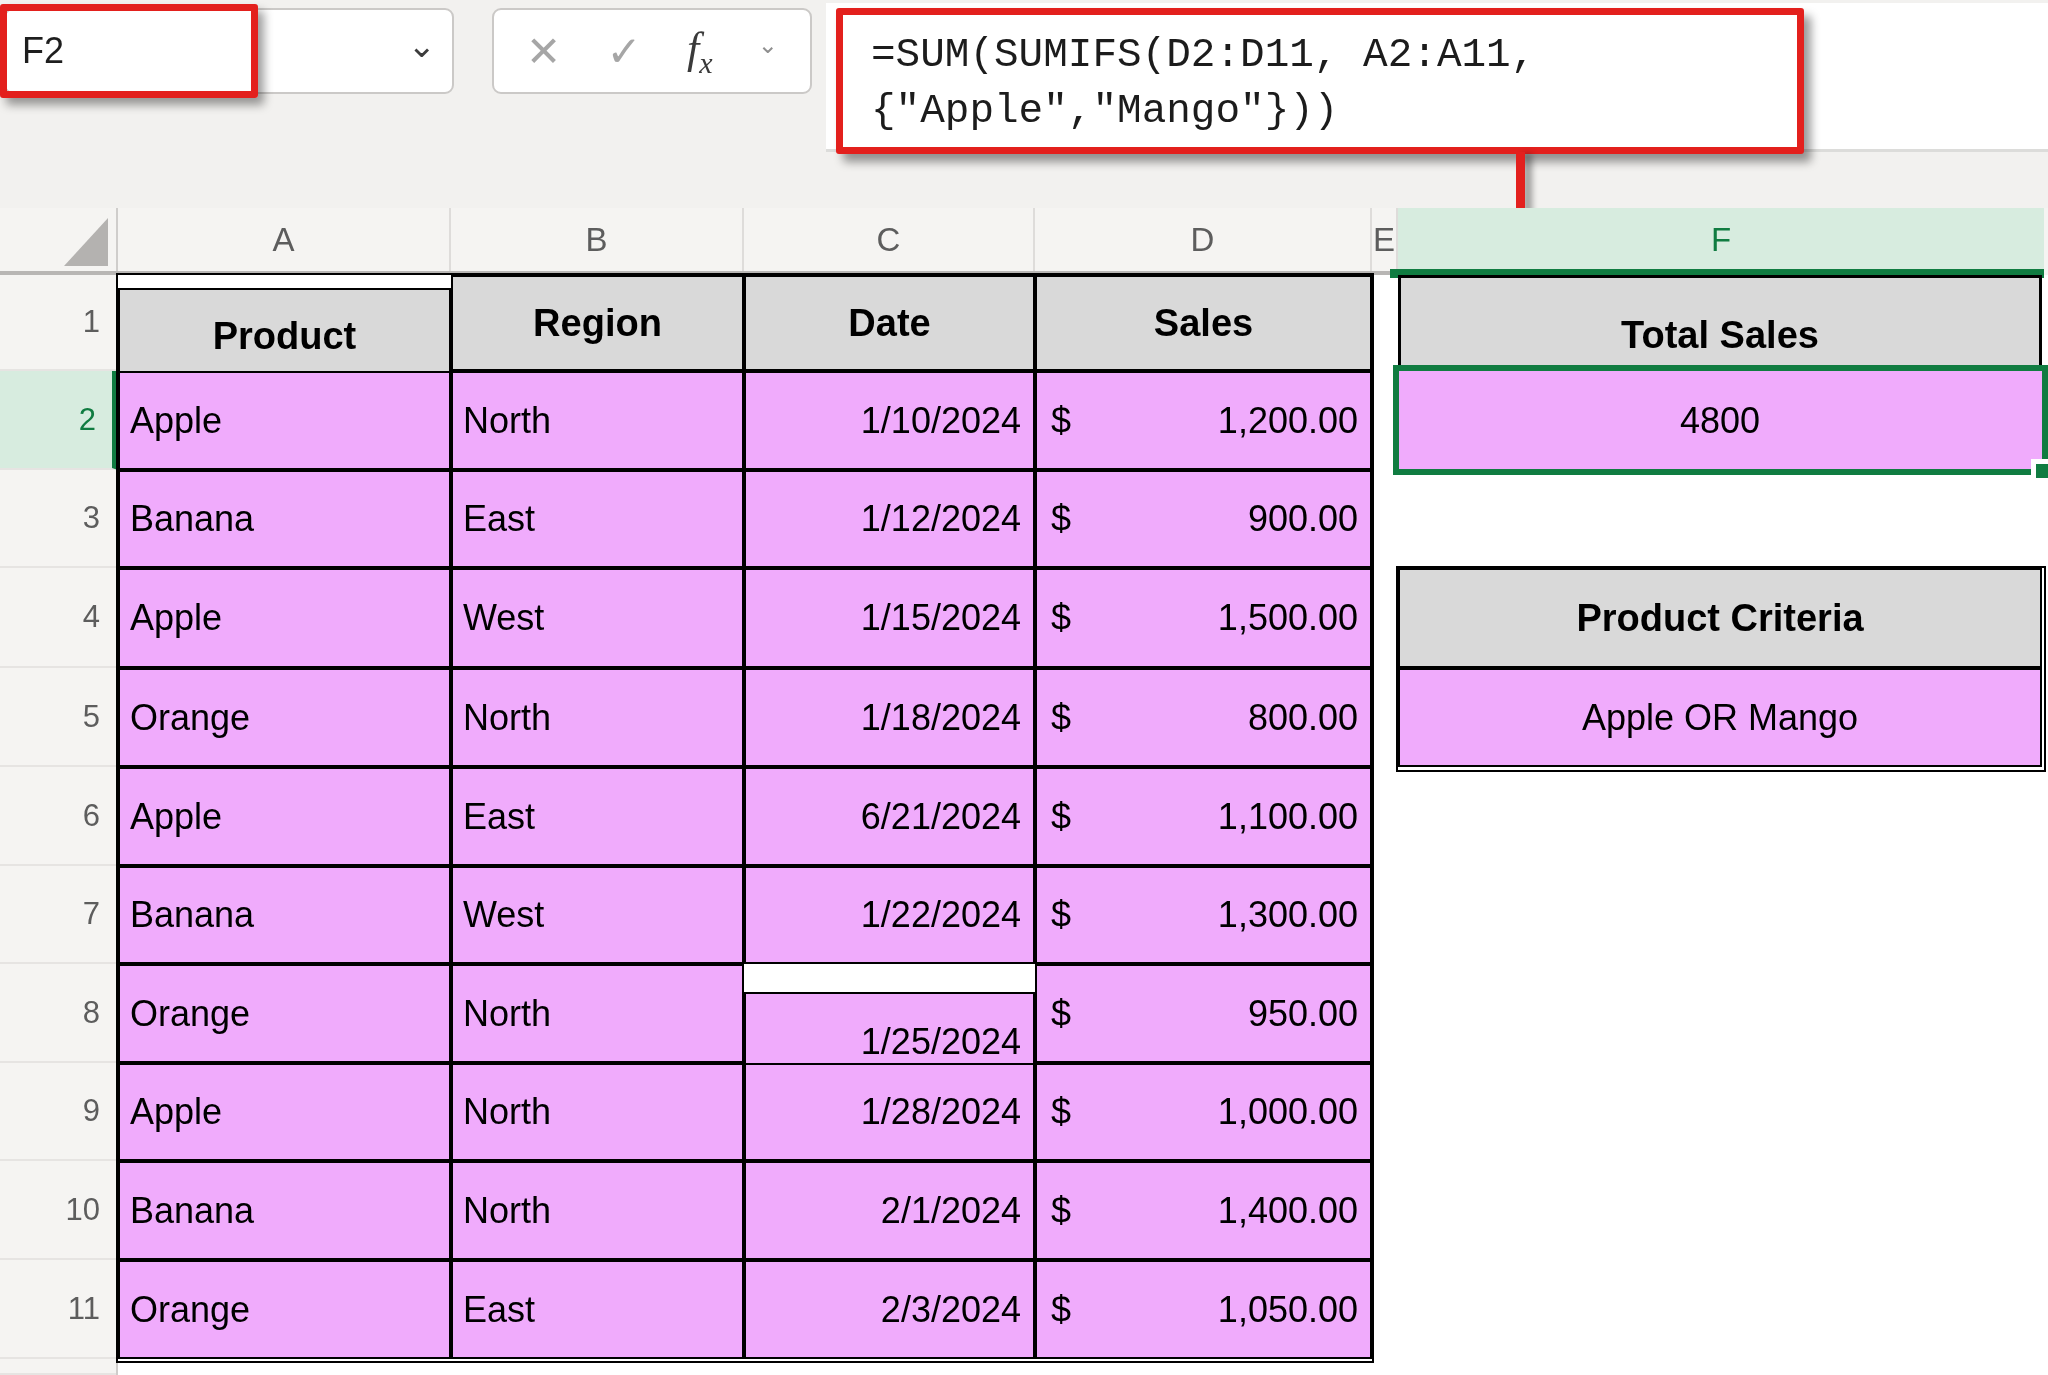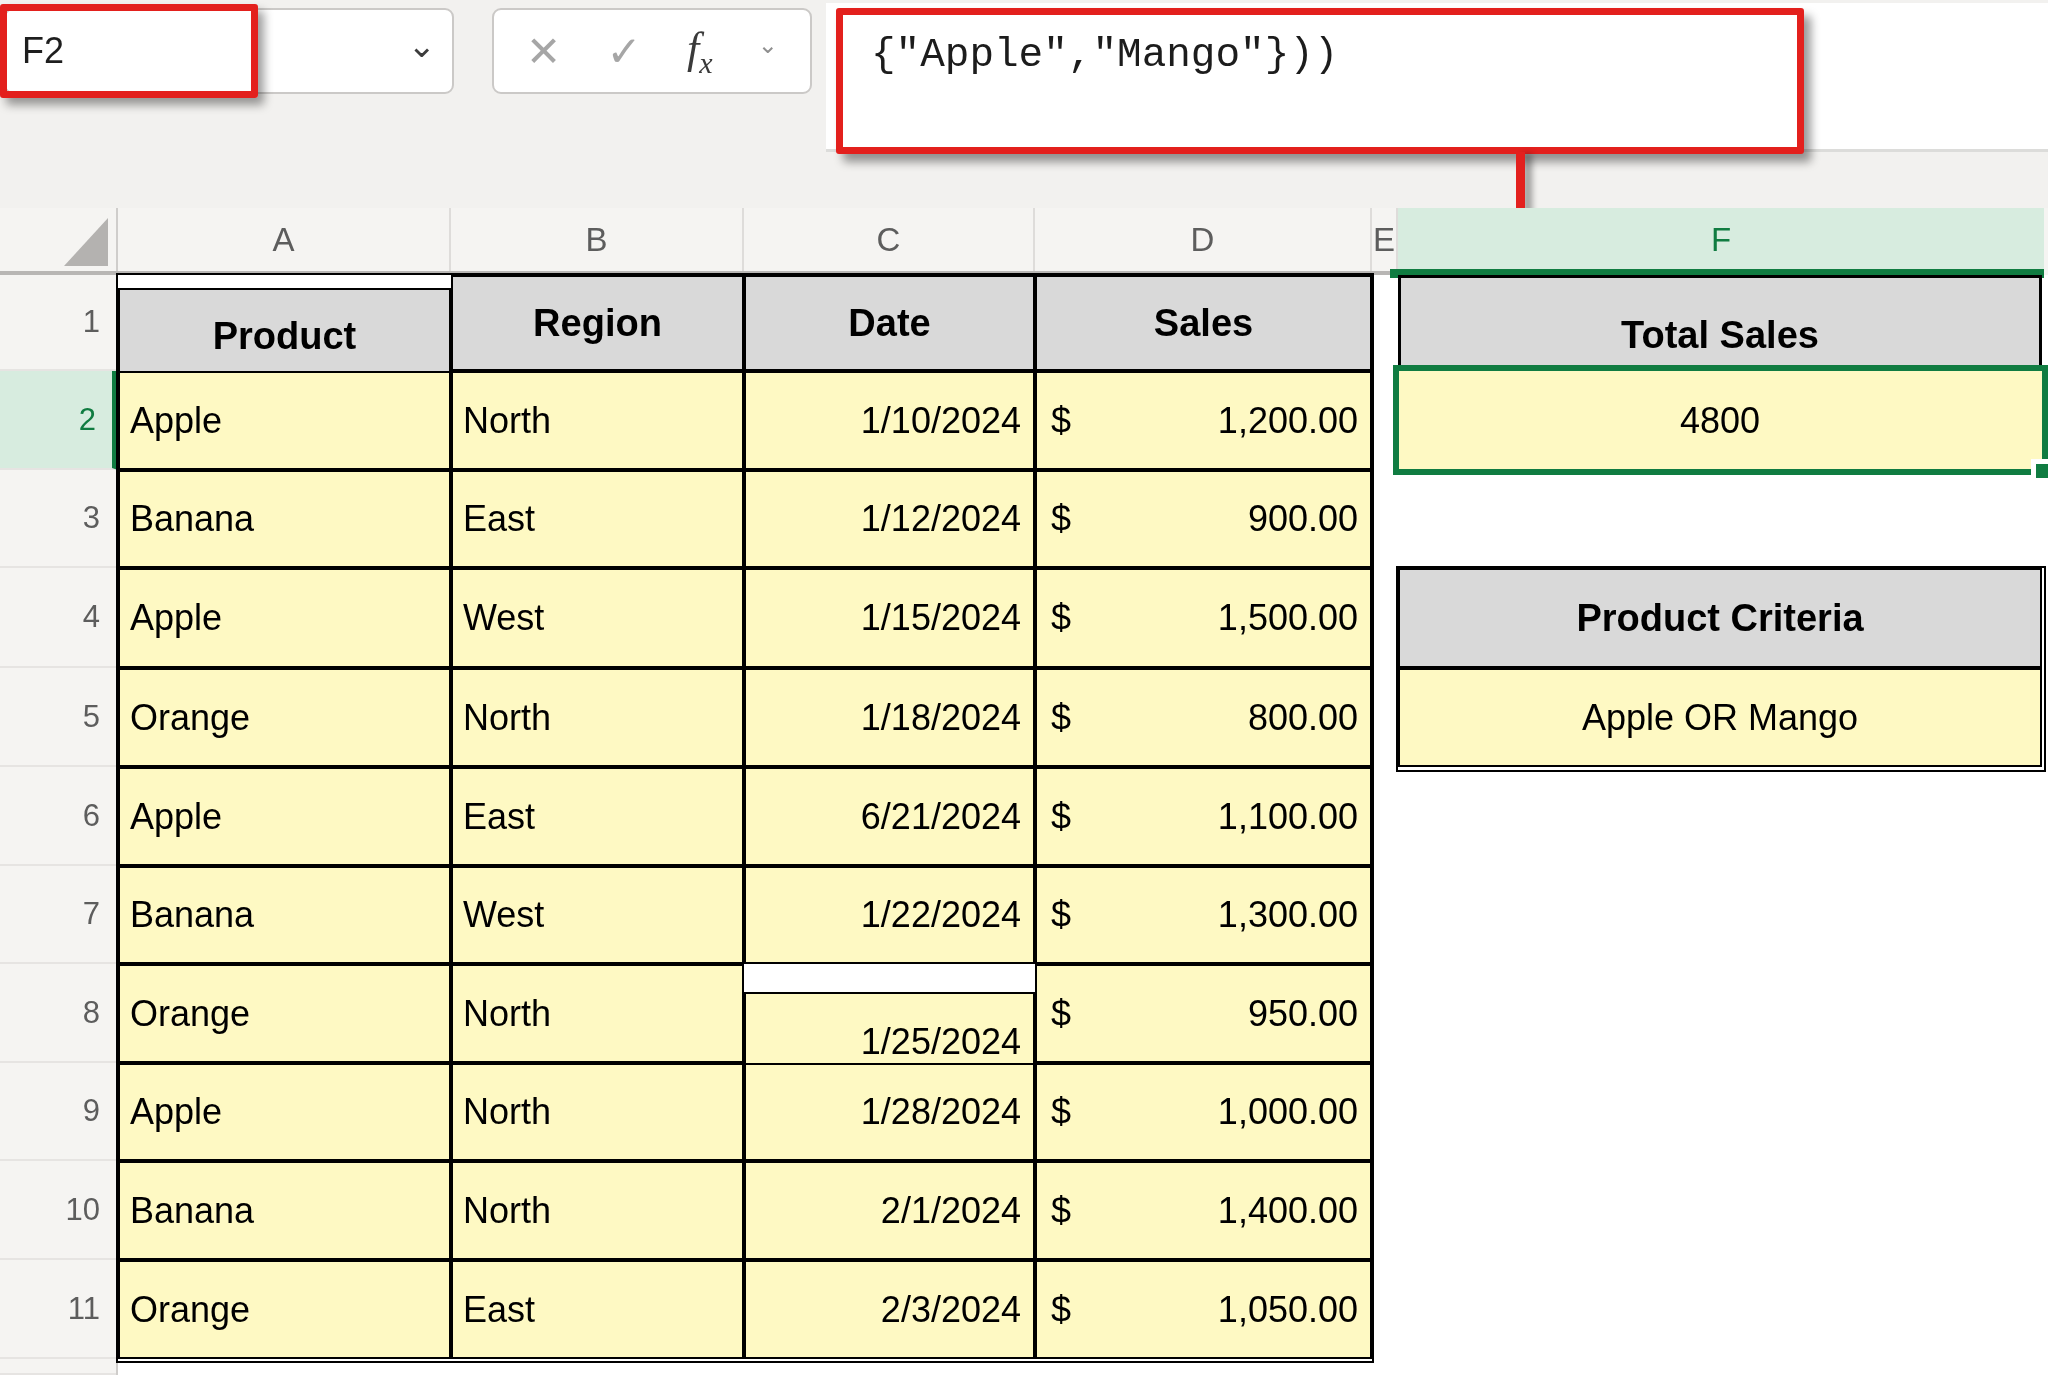--- a/index.html
+++ b/index.html
@@ -44,21 +44,21 @@
   .colletter{position:absolute;top:208px;height:64px;display:flex;align-items:center;justify-content:center;
            font-size:33px;color:#5d5d5d;border-right:2px solid #dedcda;box-sizing:border-box;overflow:hidden;}
   .colletter.sel{background:#d7ecdf;color:#107c41;border-right:none;}
   .corner-tri{position:absolute;left:62px;top:216px;}
   .gutrow{position:absolute;left:0;width:116px;box-sizing:border-box;display:flex;align-items:center;
            justify-content:flex-end;padding-right:16px;font-size:31px;color:#5d5d5d;
            border-bottom:2px solid #e6e4e2;}
   .gutrow.sel{background:#d7ecdf;color:#107c41;border-right:6px solid #107c41;width:118px;}
 
   
-  .cell{position:absolute;box-sizing:border-box;border:2px solid #000;background:#fef9c3;
+  .cell{position:absolute;box-sizing:border-box;border:2px solid #000;background:#f0abfc;
         display:flex;align-items:center;font-size:36px;color:#000;}
   .cell.hdr{background:#d9d9d9;font-weight:bold;font-size:38px;justify-content:center;}
   .cell.left{justify-content:flex-start;padding-left:10px;}
   .cell.right{justify-content:flex-end;padding-right:12px;}
   .cell.money{justify-content:space-between;padding:0 12px 0 14px;}
   .cell.centered{justify-content:center;}
   .table-outline{position:absolute;left:116px;top:273px;width:1258px;height:1090px;
         border:2px solid #000;box-sizing:border-box;pointer-events:none;}
   .crit-outline{position:absolute;left:1396px;top:566px;width:650px;height:206px;
         border:2px solid #000;box-sizing:border-box;pointer-events:none;}
@@ -82,20 +82,21 @@
   <div class="redbox-name"></div>
 
   <div class="fxgroup">
     <span class="icon-x">✕</span>
     <span class="icon-check">✓</span>
     <span class="icon-fx"><span>f</span><sub>x</sub></span>
     <span class="icon-mchev">⌄</span>
   </div>
 
   <div class="redbox-formula">
+    <div class="fl">=SUM(SUMIFS(D2:D11, A2:A11,</div>
     <div class="fl">{"Apple","Mango"}))</div>
   </div>
 
   <div class="arrow-wrap">
     <div class="arrow-line"></div>
     <div class="arrow-head"></div>
   </div>
 
   <div class="colhead-bg"></div>
   <div class="gutter-bg"></div>

